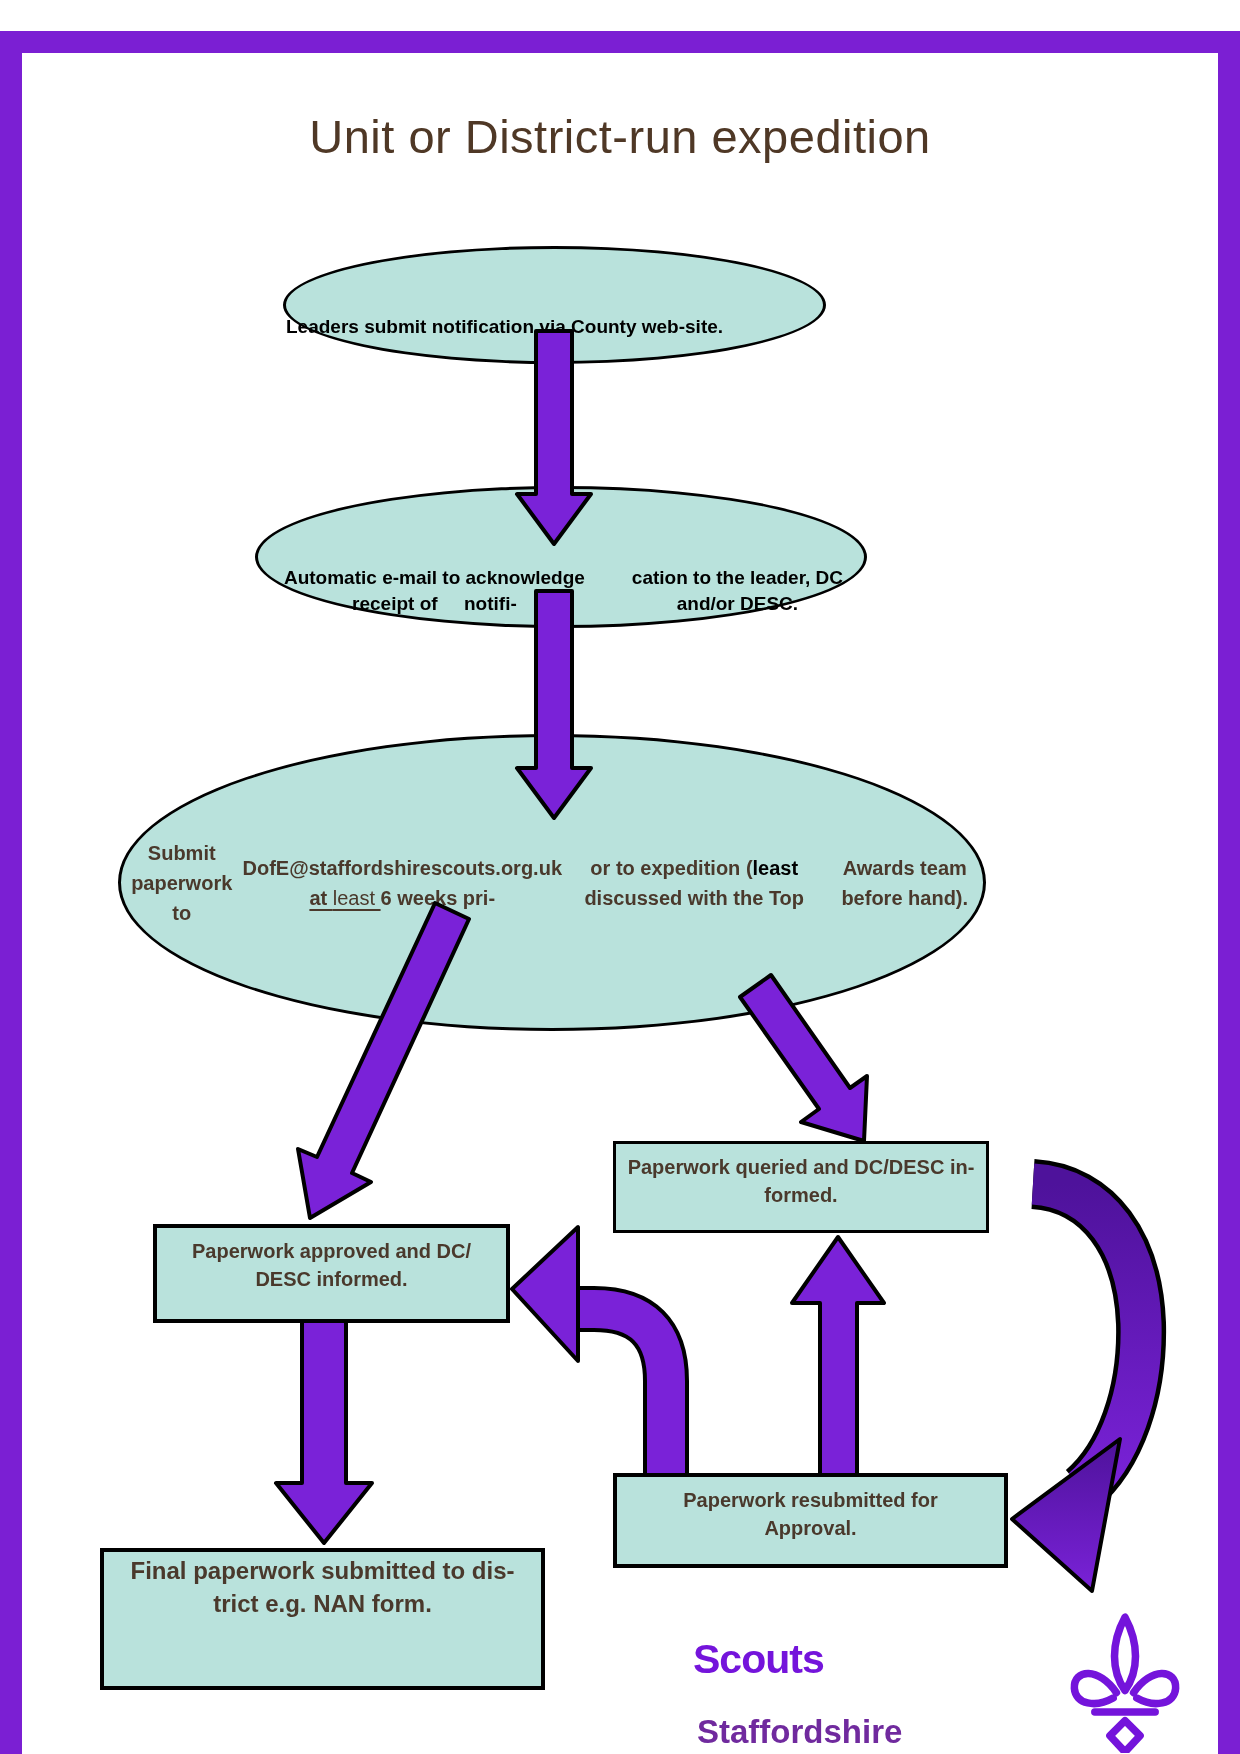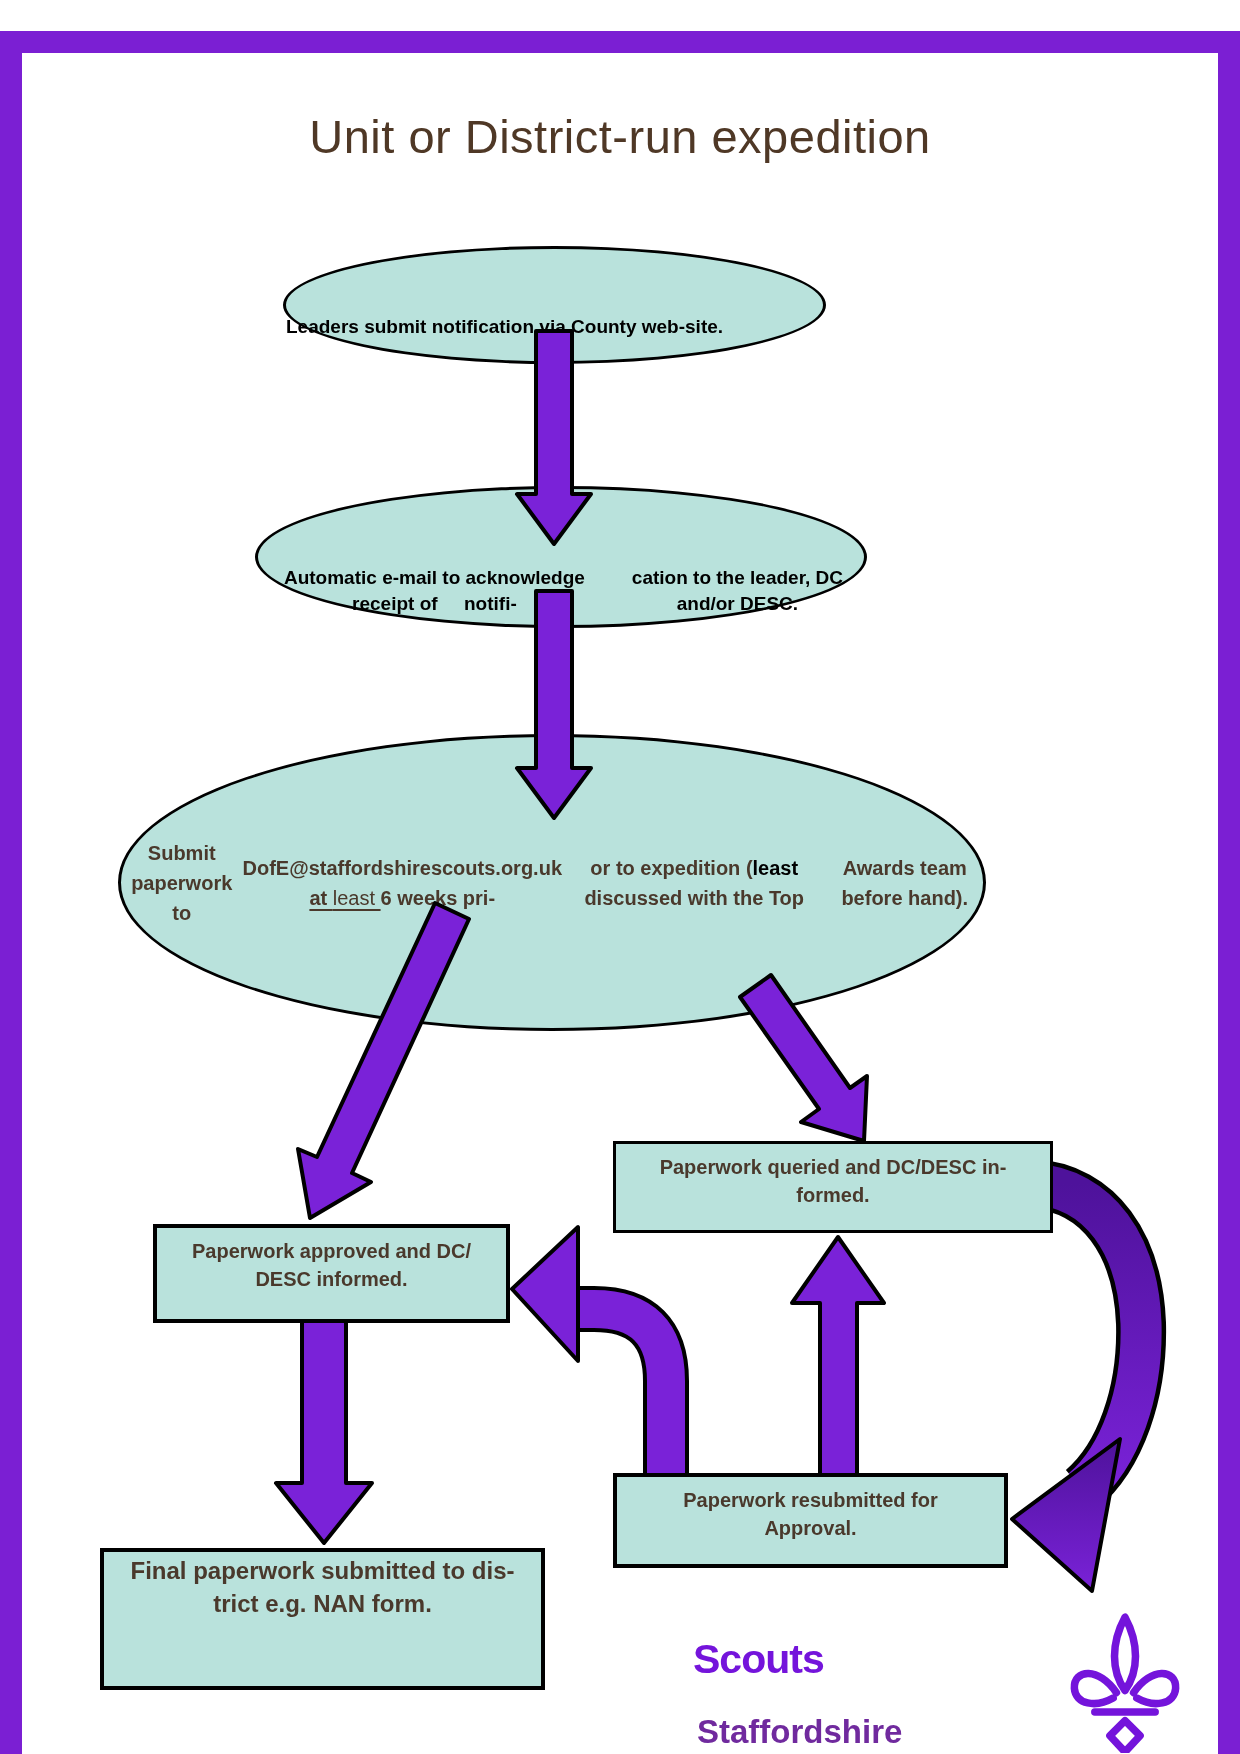--- a/index.html
+++ b/index.html
@@ -39,21 +39,21 @@
   .btext{font-weight:700;font-size:19px;line-height:26px;white-space:pre-wrap;}
   .btext20{font-weight:700;font-size:20px;line-height:30px;white-space:pre-wrap;}
   .boxtext{font-weight:700;font-size:20px;line-height:28px;padding-top:9px;white-space:pre-wrap;}
   .bigtext{font-weight:700;font-size:24px;line-height:33px;padding-top:2px;white-space:pre-wrap;}
   .black{color:#000;}
   .u{text-decoration:underline;text-decoration-thickness:2px;text-underline-offset:4px;}
   .reg{font-weight:400;}
   #ellipse-notify{left:283px;top:215px;width:543px;height:118px;padding-top:44px;}
   #ellipse-email{left:255px;top:455px;width:612px;height:142px;padding-top:67px;justify-content:flex-end;}
   #ellipse-submit{left:118px;top:703px;width:868px;height:297px;justify-content:flex-start;color:var(--text-brown);}
-  #box-queried{left:613px;top:1110px;width:440px;height:92px;border-width:3px;}
+  #box-queried{left:613px;top:1110px;width:376px;height:92px;border-width:3px;}
   #box-approved{left:153px;top:1193px;width:357px;height:99px;}
   #box-resubmitted{left:613px;top:1442px;width:395px;height:95px;}
   #box-final{left:100px;top:1517px;width:445px;height:142px;}
   #logo-wordmark{
     position:absolute;left:693px;top:1608px;z-index:2;color:var(--logo-purple);
     font-size:41px;font-weight:700;letter-spacing:-1px;line-height:1;
   }
   #logo-region{
     position:absolute;left:697px;top:1684px;z-index:2;color:var(--staffs-purple);
     font-size:33px;font-weight:700;line-height:1;

